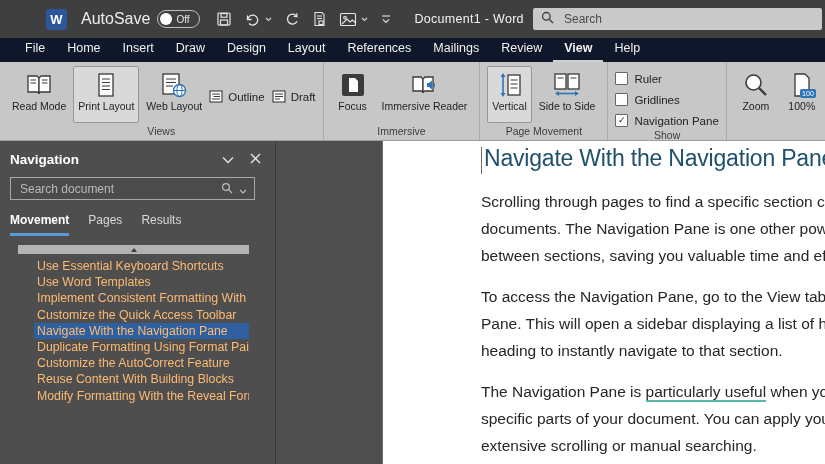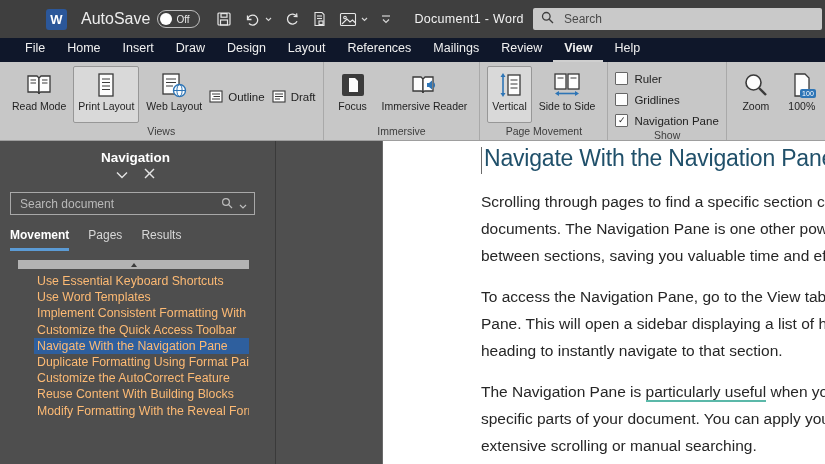--- a/index.html
+++ b/index.html
@@ -49,21 +49,21 @@
   .cbox{width:11px;height:11px;background:#fdfdfd;border:1px solid #666;border-radius:1px;
     display:flex;align-items:center;justify-content:center;font-size:9px;color:#1d1d1d;line-height:1;}
   .badge100{position:absolute;right:-4px;bottom:3px;background:#2e75b6;color:#fff;font-size:7px;
     padding:0 2px;border-radius:2px;line-height:9px;}
   .iconwrap{position:relative;}
 
   
   .workspace{flex:1;display:flex;min-height:0;}
   .navpane{width:276px;background:#4e4e4e;border-right:1px solid #3a3a3a;flex:0 0 auto;
     padding:0 0 0 10px;box-sizing:border-box;}
-  .np-header{display:flex;align-items:center;margin-top:9px;padding-right:14px;flex-direction:column;}
+  .np-header{display:flex;align-items:center;margin-top:9px;padding-right:14px;}
   .np-title{color:#fff;font-size:13.5px;font-weight:bold;flex:1;}
   .np-hicons{display:flex;align-items:center;gap:16px;color:#e3e3e3;}
   .np-search{margin-top:9px;margin-right:20px;height:21px;border:1px solid #a8a8a8;background:#4b4b4b;
     display:flex;align-items:center;padding:0 7px;gap:6px;}
   .np-search input{flex:1;background:transparent;border:0;outline:none;font-size:12px;color:#ddd;
     font-family:"Liberation Sans","DejaVu Sans",sans-serif;}
   .np-search input::placeholder{color:#b9b9b9;opacity:1;}
   .np-tabs{display:flex;gap:19px;margin-top:13px;}
   .np-tab{color:#d8d8d8;font-size:12px;padding-bottom:6px;border-bottom:3px solid transparent;}
   .np-tab.active{color:#fff;font-weight:bold;border-bottom:3px solid #5b9bd5;}

